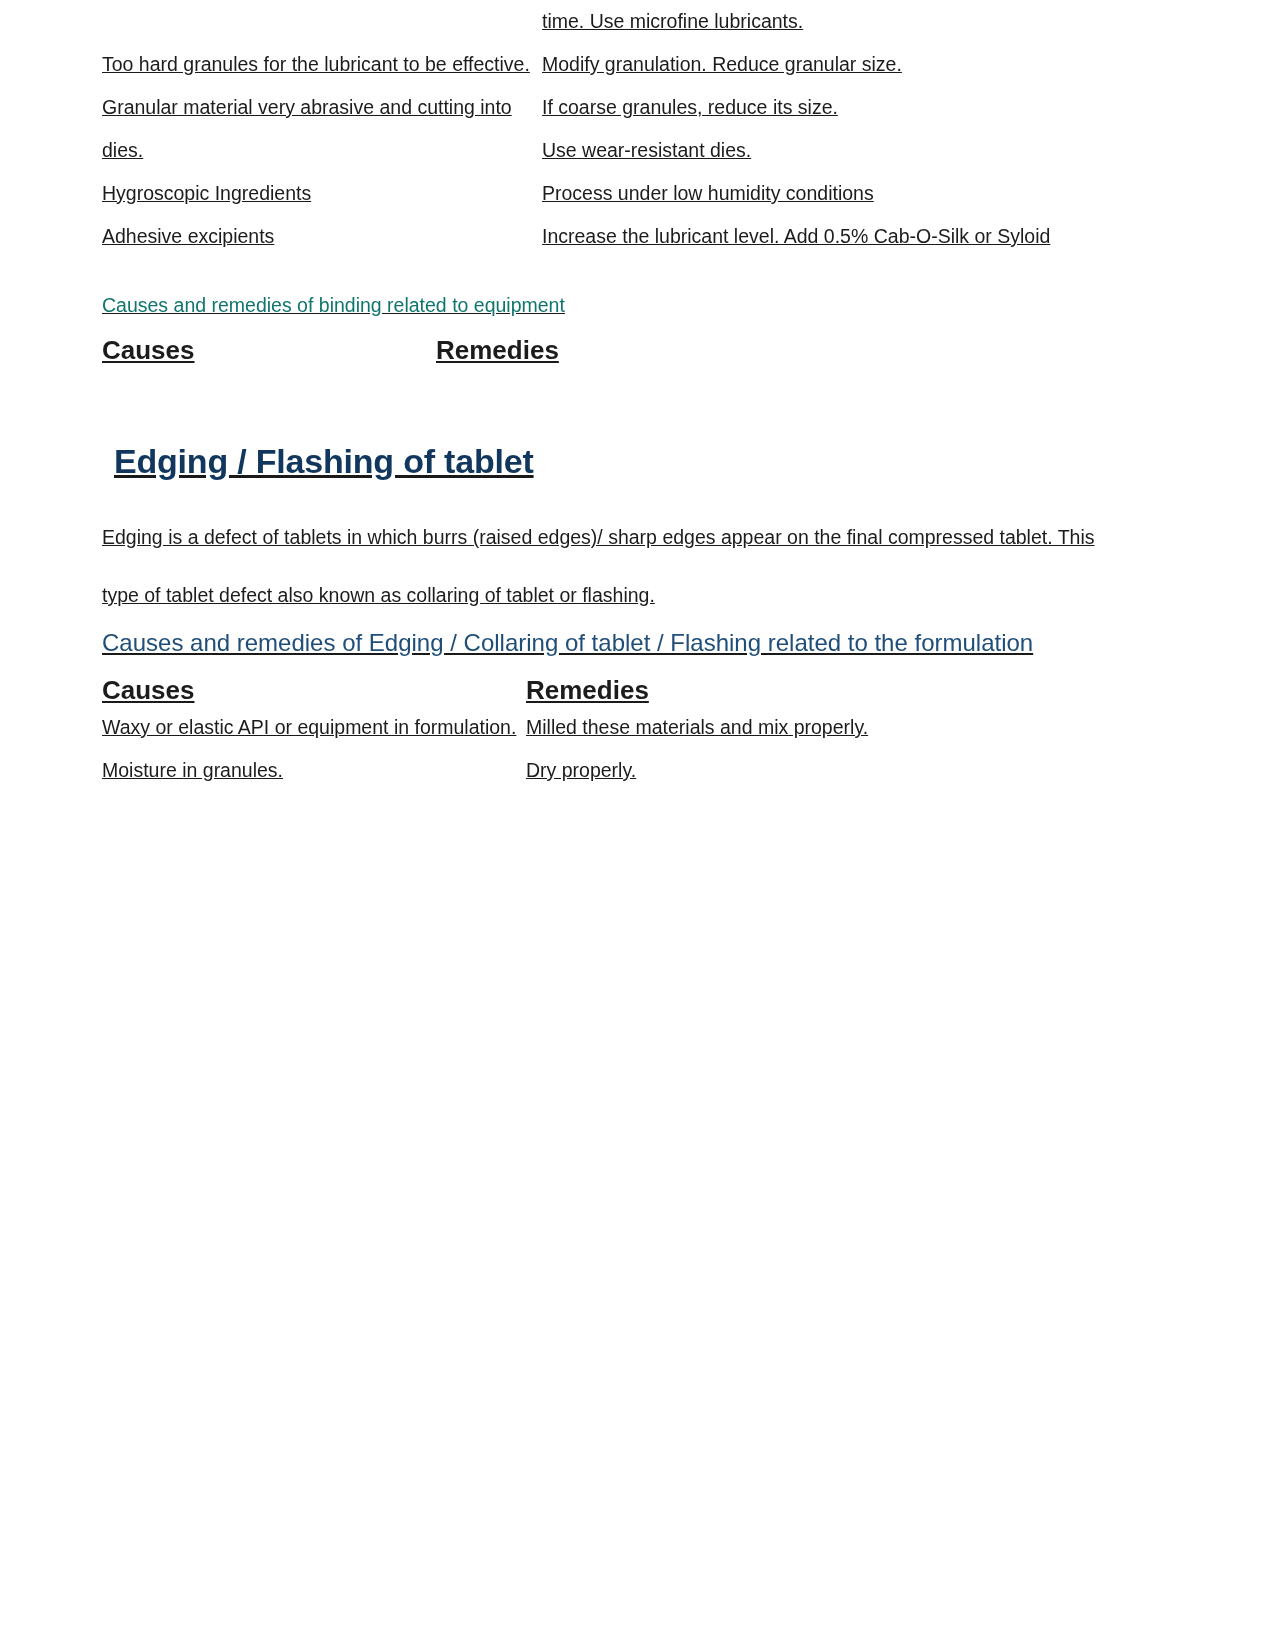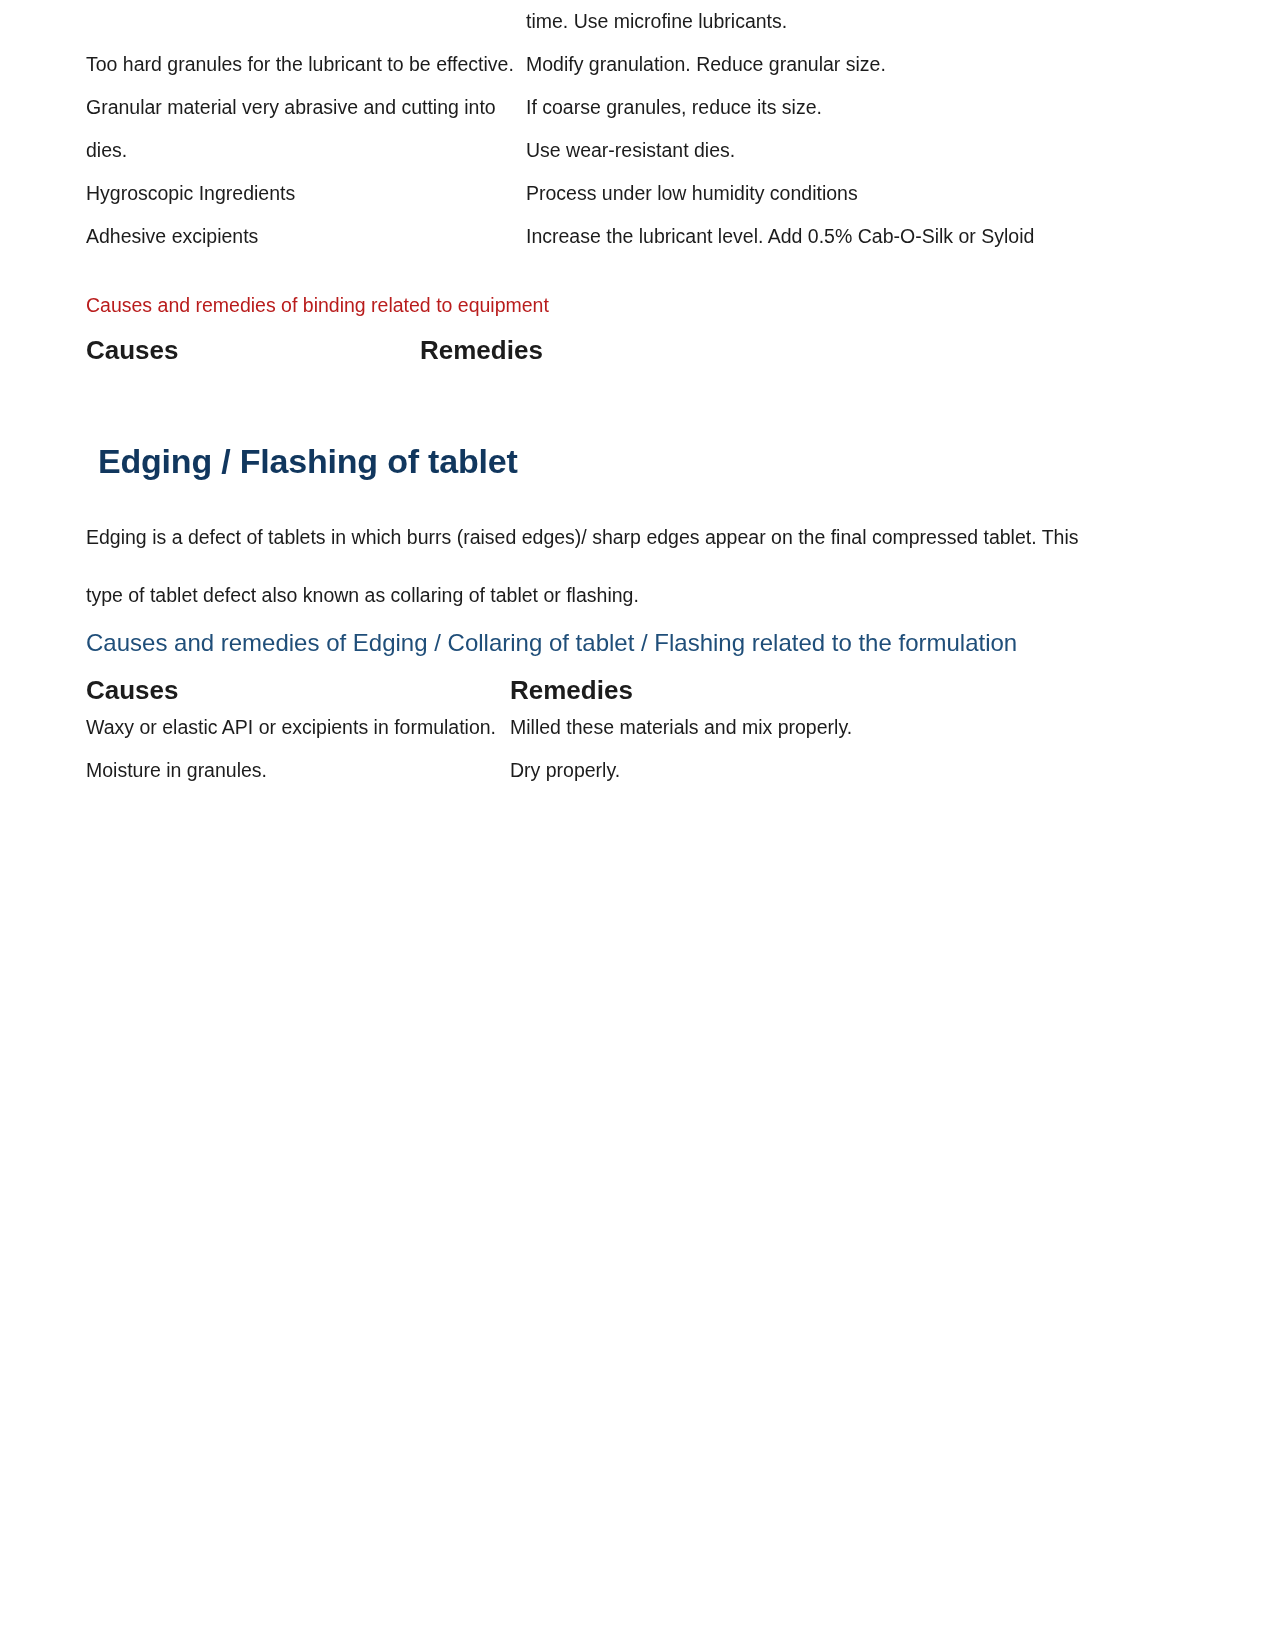--- a/index.html
+++ b/index.html
@@ -15,23 +15,24 @@
     position: relative;
     width: 1275px;
     height: 1650px;
     margin: 0 auto;
     background: #ffffff;
     overflow: hidden;
     box-sizing: border-box;
   }
   .content {
     position: absolute;
-    left: 86px;
+    left: 102px;
     top: 0;
     width: 1000px;
+    text-decoration: underline;
   }
 
   
   table.doc-table {
     width: 100%;
     border-collapse: collapse;
     border: none;
     table-layout: fixed;
   }
   table.doc-table td,
@@ -65,21 +66,21 @@
   .table-binding-equipment col.c1 { width: 334px; }
   .table-binding-equipment col.c2 { width: 666px; }
 
   
   .table-edging-formulation col.c1 { width: 424px; }
   .table-edging-formulation col.c2 { width: 576px; }
 
   
   .sub-heading-green {
     font-size: 19.5px;
-    color: #b91c1c;
+    color: #0f766e;
     font-weight: normal;
     line-height: 26px;
     margin: 0;
     padding: 0;
   }
   .sub-heading-blue {
     font-size: 24px;
     color: #1f4e79;
     font-weight: normal;
     line-height: 26px;
@@ -188,21 +189,21 @@
           <col class="c2">
         </colgroup>
       <thead>
         <tr>
           <th class="cell-head">Causes</th>
           <th class="cell-head">Remedies</th>
         </tr>
       </thead>
       <tbody>
         <tr>
-          <td class="cell-text">Waxy or elastic API or excipients in formulation.</td>
+          <td class="cell-text">Waxy or elastic API or equipment in formulation.</td>
           <td class="cell-text">Milled these materials and mix properly.</td>
         </tr>
         <tr>
           <td class="cell-text">Moisture in granules.</td>
           <td class="cell-text">Dry properly.</td>
         </tr>
       </tbody>
     </table>
 
   </div>

